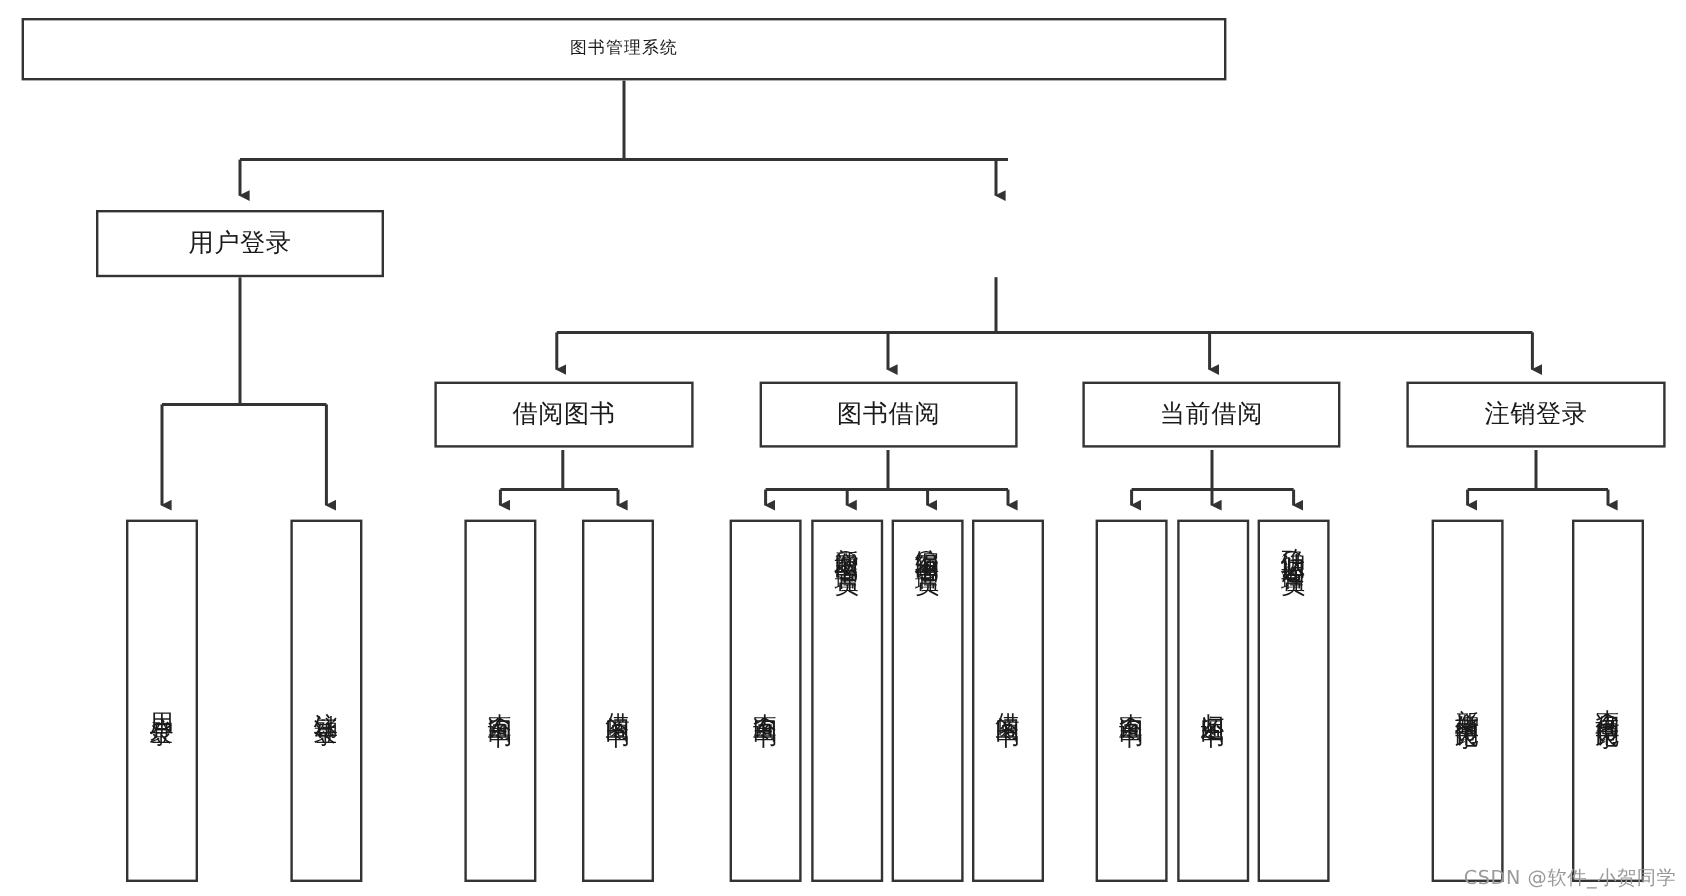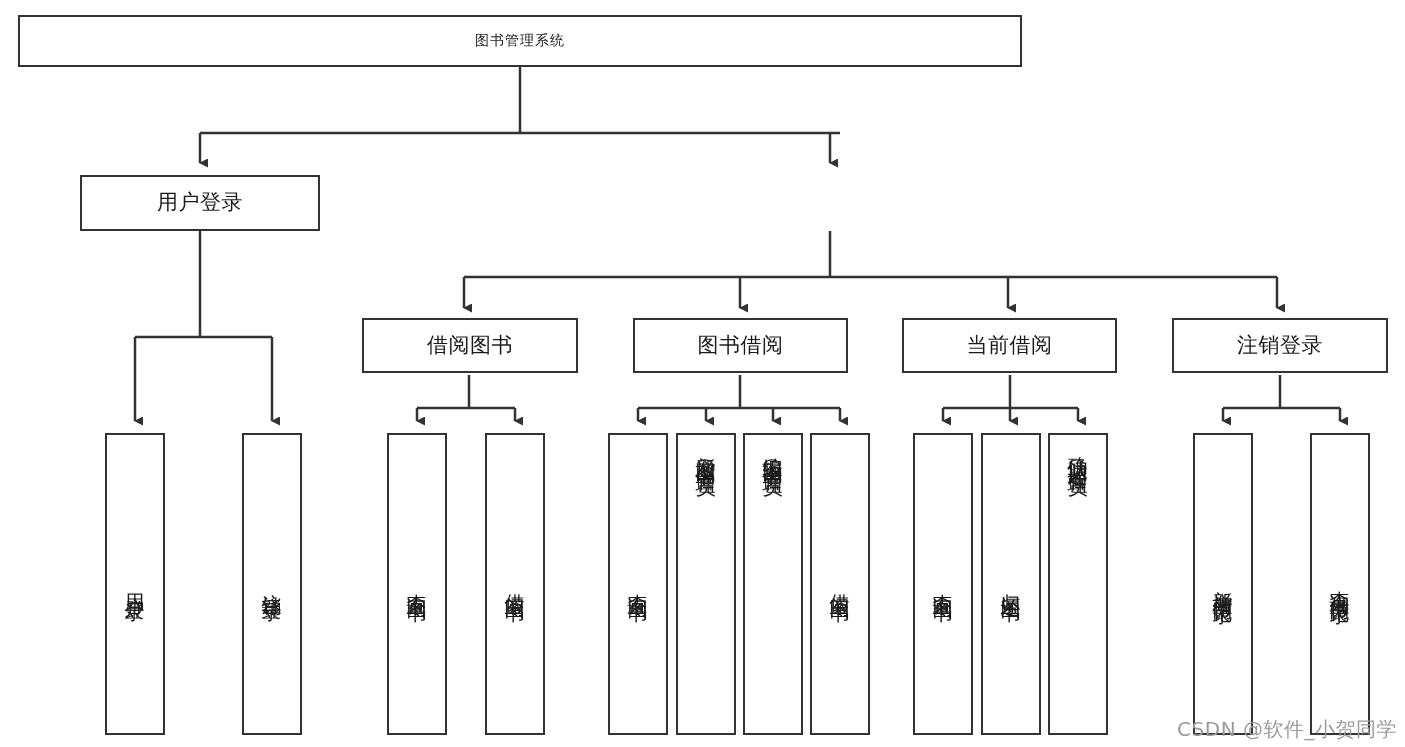--- a/index.html
+++ b/index.html
@@ -66,21 +66,21 @@
   .node.vertical.top-aligned {
     align-items: flex-start;
   }
   .node.vertical.top-aligned .node-label {
     margin-top: 6px;
   }
   #watermark {
     position: absolute;
     right: 8px;
     bottom: 4px;
-    font-size: 20px;
+    font-size: 16px;
     color: #9a9a9a;
     z-index: 5;
     white-space: nowrap;
     letter-spacing: 0.5px;
   }
 </style>
 </head>
 <body>
 
 <div id="canvas">

